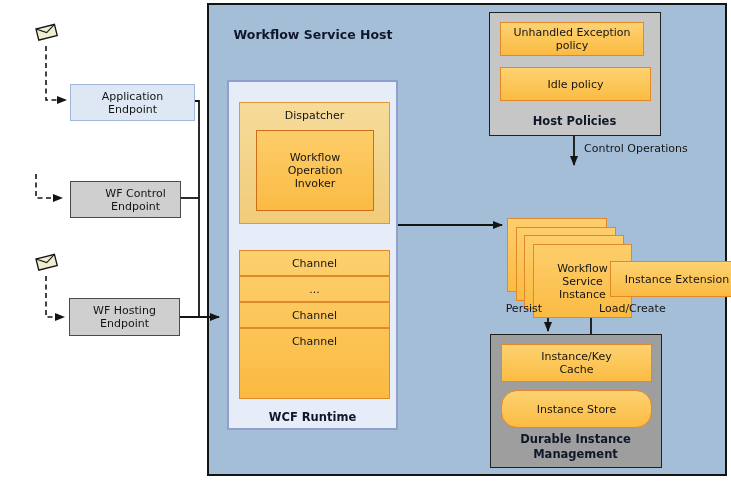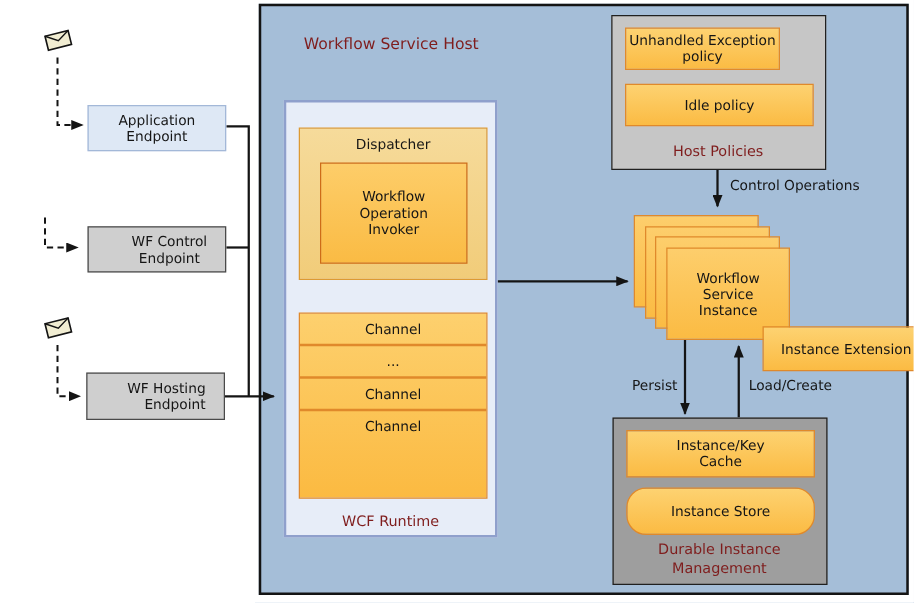--- a/index.html
+++ b/index.html
@@ -48,26 +48,26 @@
   }
   .channel-row {
     height:24px; display:flex; align-items:center; justify-content:center;
   }
   .channel-row + .channel-row { border-top:2px solid #E0892B; }
 
   .stackcard {
     position:absolute; box-sizing:border-box; z-index:3;
     background:linear-gradient(180deg,#FDCE6C,#FBBB43);
     border:1.5px solid #E0892B;
-    display:flex; align-items:center; justify-content:center; text-align:center;
+    display:flex; align-items:center; justify-content:center; text-align:center;margin-top:46px;
   }
   .extension { z-index:5; }
 
   .lbl { position:absolute; z-index:3; }
-  .bold { font-weight:normal; color:#7f1d1d; }
+  .bold { font-weight:bold; color:#0f172a; }
   .title { font-size:12.5px; }
   .center { text-align:center; }
   .lh14 { line-height:14px; }
   .lh15 { line-height:15px; }
 
   .envelope { position:absolute; z-index:3; }
 </style>
 </head>
 <body>
 
@@ -104,28 +104,28 @@
   </svg>
 
 
   <svg class="envelope" style="left:32px; top:250px;" width="30" height="27" viewBox="0 0 30 27">
     <g transform="translate(4,9) rotate(-14)">
       <rect x="0" y="0" width="19" height="11.5" fill="#F1EDD2" stroke="#141414" stroke-width="1.3"></rect>
       <path d="M0,0 L9.5,6 L19,0" fill="none" stroke="#141414" stroke-width="1.1"></path>
     </g>
   </svg>
 
-  <div class="box ep-blue" style="left:70px; top:84px; width:111px; height:37px;">
+  <div class="box ep-blue" style="left:70px; top:84px; width:125px; height:37px;">
     <span style="max-width:78px;">Application Endpoint</span>
   </div>
   <div class="box ep-gray" style="left:70px; top:181px; width:111px; height:37px;padding-left:20px;">
     <span style="max-width:80px;">WF Control Endpoint</span>
   </div>
   <div class="box ep-gray" style="left:69px; top:298px; width:111px; height:38px;">
-    <span style="max-width:80px;text-align:right;">WF Hosting Endpoint</span>
+    <span style="max-width:80px;">WF Hosting Endpoint</span>
   </div>
 
   <div class="lbl bold title center" style="left:227px; top:27px; width:172px;">Workflow Service Host</div>
 
   <div class="panel panel-runtime" style="left:227px; top:80px; width:171px; height:350px;">
     <div class="dispatcher" style="left:10px; top:20px; width:151px; height:122px;">
       <div class="dispatcher-title">Dispatcher</div>
       <div class="box invoker" style="left:16px; top:27px; width:118px; height:81px;">
         <span style="max-width:70px;">Workflow Operation Invoker</span>
       </div>
@@ -141,21 +141,21 @@
         <span>Channel</span>
       </div>
       <div class="channel-row">
         <span>Channel</span>
       </div>
     </div>
     <div class="lbl bold center" style="left:0; top:328px; width:167px; font-size:11.5px;">WCF Runtime</div>
   </div>
 
   <div class="panel panel-gray" style="left:489px; top:12px; width:172px; height:124px;">
-    <div class="box orange" style="left:10px; top:9px; width:124px; height:34px;">
+    <div class="box orange" style="left:10px; top:9px; width:144px; height:34px;">
       <span style="max-width:135px;">Unhandled Exception policy</span>
     </div>
     <div class="box orange" style="left:10px; top:54px; width:151px; height:34px;">
       <span>Idle policy</span>
     </div>
     <div class="lbl bold center" style="left:0; top:101px; width:169px; font-size:11.5px;">Host Policies</div>
   </div>
 
   <div class="stackcard" style="left:507px; top:172px; width:100px; height:74px;"></div>
   <div class="stackcard" style="left:516px; top:181px; width:100px; height:74px;"></div>

